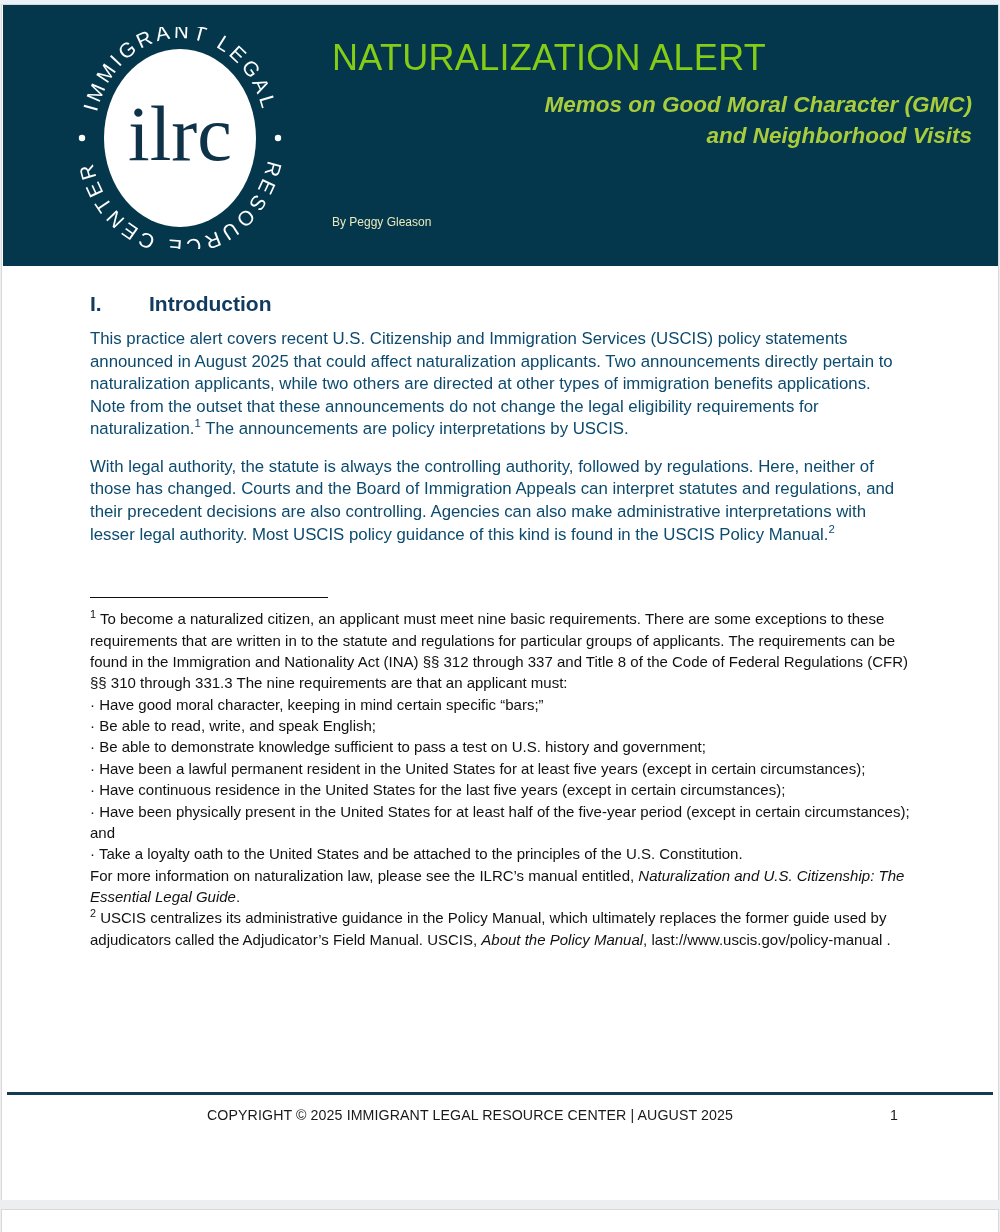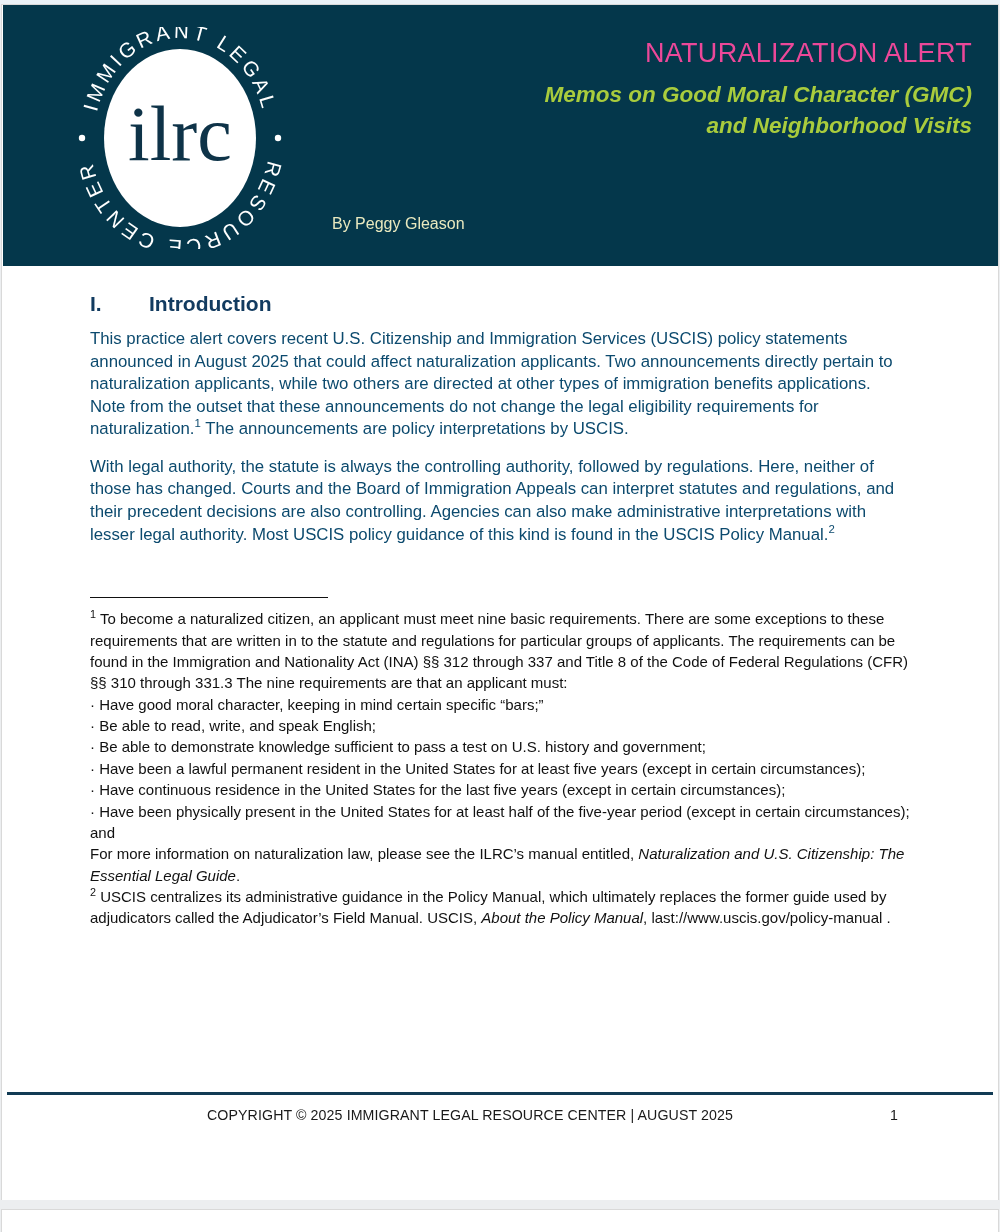--- a/index.html
+++ b/index.html
@@ -58,44 +58,43 @@
   }
   .logo-wrap svg { display: block; }
 
   .masthead-text {
     position: absolute;
     left: 329px;
     top: 34px;
     width: 640px;
   }
   .doc-title {
-    color: #ec4899;
-    font-size: 27px;
+    color: #84cc16;
+    font-size: 36px;
     font-weight: 400;
     letter-spacing: 0.3px;
     line-height: 1.05;
     margin: 0 0 12px 0;
     white-space: nowrap;
-    text-align: right;
   }
   .doc-subtitle {
     color: #a9cc3d;
     font-size: 22.5px;
     font-style: italic;
     font-weight: 700;
     line-height: 1.38;
     margin: 0;
     text-align: right;
   }
   .doc-byline {
     position: absolute;
     left: 329px;
     top: 210px;
     color: #e9e9bf;
-    font-size: 16px;
+    font-size: 12px;
     font-weight: 400;
     margin: 0;
     text-align: right;
   }
 
   
   .body-area {
     position: absolute;
     left: 0;
     top: 261px;
@@ -251,20 +250,21 @@
       <div class="footnotes">
 
         <p><sup>1</sup><span> To become a naturalized citizen, an applicant must meet nine basic requirements. There are some exceptions to these requirements that are written in to the statute and regulations for particular groups of applicants. The requirements can be found in the Immigration and Nationality Act (INA) §§ 312 through 337 and Title 8 of the Code of Federal Regulations (CFR) §§ 310 through 331.3 The nine requirements are that an applicant must:</span></p>
 
         <p class="bullet-line">· Have good moral character, keeping in mind certain specific “bars;”</p>
         <p class="bullet-line">· Be able to read, write, and speak English;</p>
         <p class="bullet-line">· Be able to demonstrate knowledge sufficient to pass a test on U.S. history and government;</p>
         <p class="bullet-line">· Have been a lawful permanent resident in the United States for at least five years (except in certain circumstances);</p>
         <p class="bullet-line">· Have continuous residence in the United States for the last five years (except in certain circumstances);</p>
         <p class="bullet-line">· Have been physically present in the United States for at least half of the five-year period (except in certain circumstances); and</p>
+        <p class="bullet-line">· Take a loyalty oath to the United States and be attached to the principles of the U.S. Constitution.</p>
 
         <p><span>For more information on naturalization law, please see the ILRC’s manual entitled, </span><i>Naturalization and U.S. Citizenship: The Essential Legal Guide</i><span>.</span></p>
 
         <p><sup>2</sup><span> USCIS centralizes its administrative guidance in the Policy Manual, which ultimately replaces the former guide used by adjudicators called the Adjudicator’s Field Manual. USCIS, </span><i>About the Policy Manual</i><span>, last://www.uscis.gov/policy-manual .</span></p>
 
       </div>
     </div>
 
     <div class="footer-rule"></div>
     <div class="page-footer">

